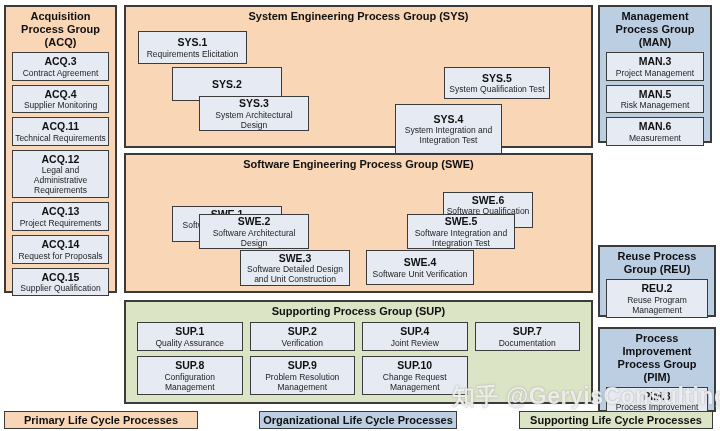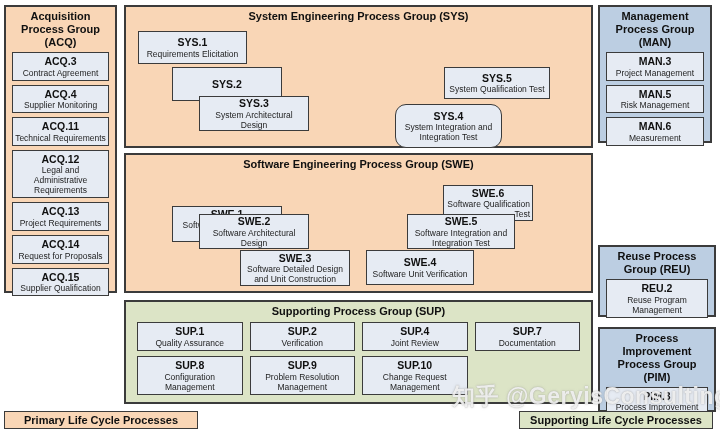--- a/index.html
+++ b/index.html
@@ -99,21 +99,21 @@
         <div class="pcode">SYS.2</div>
       </div>
       <div class="pbox abs" style="left:73px; top:72px; width:110px; height:35px;">
         <div class="pcode">SYS.3</div>
         <div class="pname">System Architectural Design</div>
       </div>
       <div class="pbox abs" style="left:318px; top:43px; width:106px; height:32px;">
         <div class="pcode">SYS.5</div>
         <div class="pname">System Qualification Test</div>
       </div>
-      <div class="pbox abs" style="left:269px; top:80px; width:107px; height:44px;border-radius:11px;">
+      <div class="pbox abs" style="left:269px; top:80px; width:107px; height:50px;">
         <div class="pcode">SYS.4</div>
         <div class="pname">System Integration and Integration Test</div>
       </div>
     </div>
   </div>
 
   <div class="group peach" style="left:124px; top:153px; width:469px; height:140px;">
     <div class="group-title">Software Engineering Process Group (SWE)</div>
     <div class="stagger">
       <div class="pbox abs" style="left:46px; top:5px; width:110px; height:36px;margin-top:29px;">
@@ -121,21 +121,21 @@
         <div class="pname">Software Requirements Analysis</div>
       </div>
       <div class="pbox abs" style="left:73px; top:42px; width:110px; height:35px;">
         <div class="pcode">SWE.2</div>
         <div class="pname">Software Architectural Design</div>
       </div>
       <div class="pbox abs" style="left:114px; top:78px; width:110px; height:36px;">
         <div class="pcode">SWE.3</div>
         <div class="pname">Software Detailed Design and Unit Construction</div>
       </div>
-      <div class="pbox abs" style="left:317px; top:13px; width:90px; height:36px;text-align:right;">
+      <div class="pbox abs" style="left:317px; top:20px; width:90px; height:36px;">
         <div class="pcode">SWE.6</div>
         <div class="pname">Software Qualification Test</div>
       </div>
       <div class="pbox abs" style="left:281px; top:42px; width:108px; height:35px;">
         <div class="pcode">SWE.5</div>
         <div class="pname">Software Integration and Integration Test</div>
       </div>
       <div class="pbox abs" style="left:240px; top:78px; width:108px; height:35px;">
         <div class="pcode">SWE.4</div>
         <div class="pname">Software Unit Verification</div>
@@ -209,17 +209,18 @@
     <div class="group-title">Process Improvement Process Group (PIM)</div>
     <div class="stack">
       <div class="pbox">
         <div class="pcode">PIM.3</div>
         <div class="pname">Process Improvement</div>
       </div>
     </div>
   </div>
 
   <div class="legend peach" style="left:4px; top:411px; width:194px;">Primary Life Cycle Processes</div>
+  <div class="legend blue" style="left:259px; top:411px; width:198px;">Organizational Life Cycle Processes</div>
   <div class="legend green" style="left:519px; top:411px; width:194px;">Supporting Life Cycle Processes</div>
 
   <div class="watermark">知乎 @GeryisConsulting</div>
 
 </div>
 
 </body></html>

